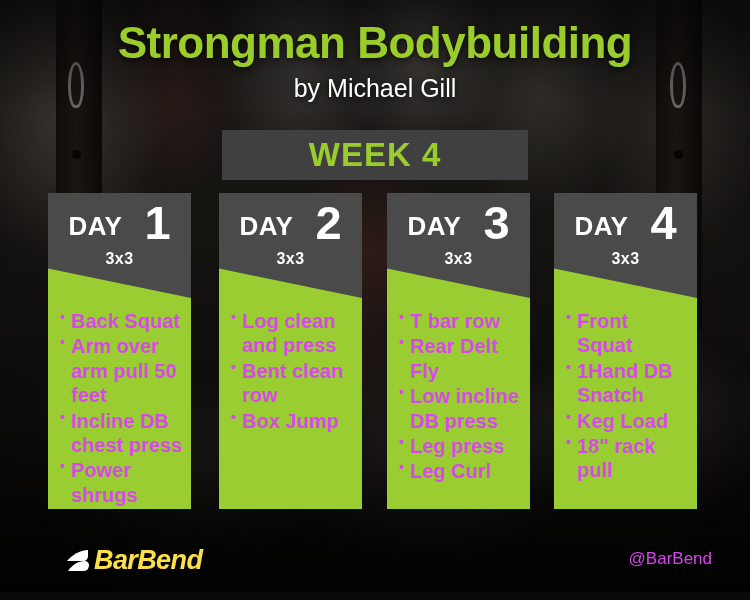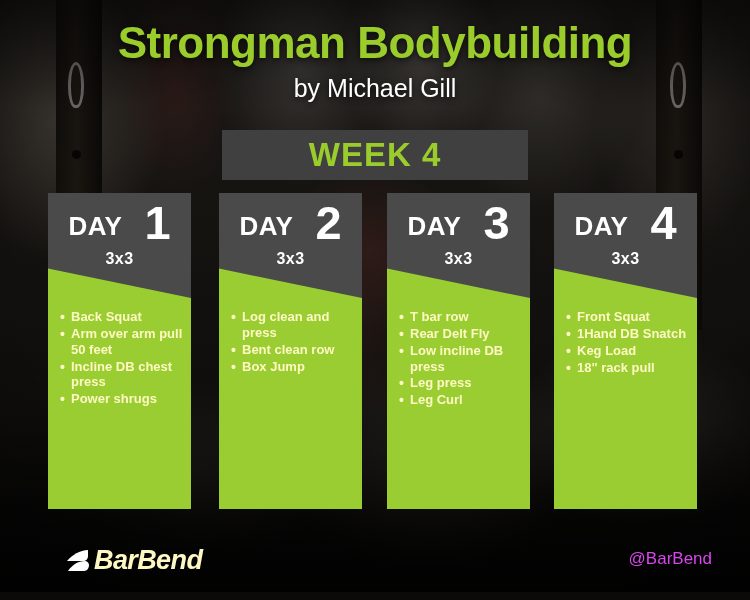--- a/index.html
+++ b/index.html
@@ -120,37 +120,37 @@
   }
 
   .ex-list {
     position:absolute; left:12px; right:8px; top:116px;
     list-style:none;
   }
   .ex-list li {
     position:relative;
     padding-left:11px;
     margin-bottom:1px;
-    color:#fef9c3;
-    font-size:13px; font-weight:bold; line-height:1.22;
+    color:#d946ef;
+    font-size:20px; font-weight:bold; line-height:1.22;
   }
   .ex-list li::before {
     content:"•";
     position:absolute; left:0; top:-1px;
     font-size:14px; line-height:1.3;
   }
 
   
   .footer-logo {
     position:absolute; left:66px; top:545px;
     display:flex; align-items:center; gap:2px;
   }
   .logo-mark { width:26px; height:26px; display:block; }
   .logo-word {
-    font-size:27px; font-weight:bold; color:#fef9c3;
+    font-size:27px; font-weight:bold; color:#fde047;
     font-style:italic; letter-spacing:-0.6px;
   }
   .handle {
     position:absolute; right:38px; top:549px;
     font-size:17px; color:#d946ef;
   }
 </style>
 </head>
 <body>
 

